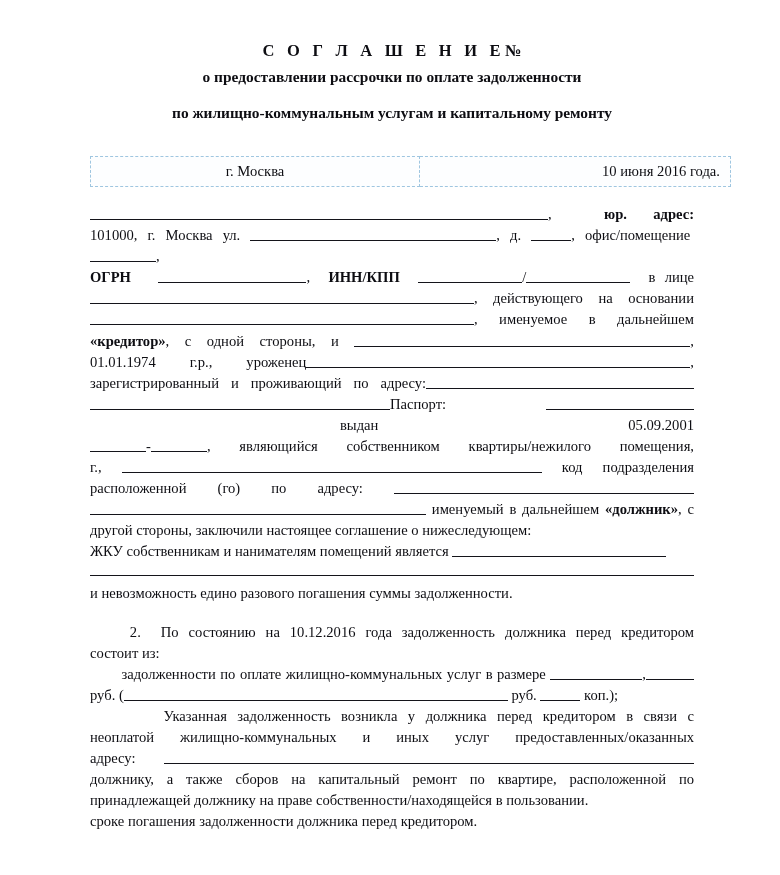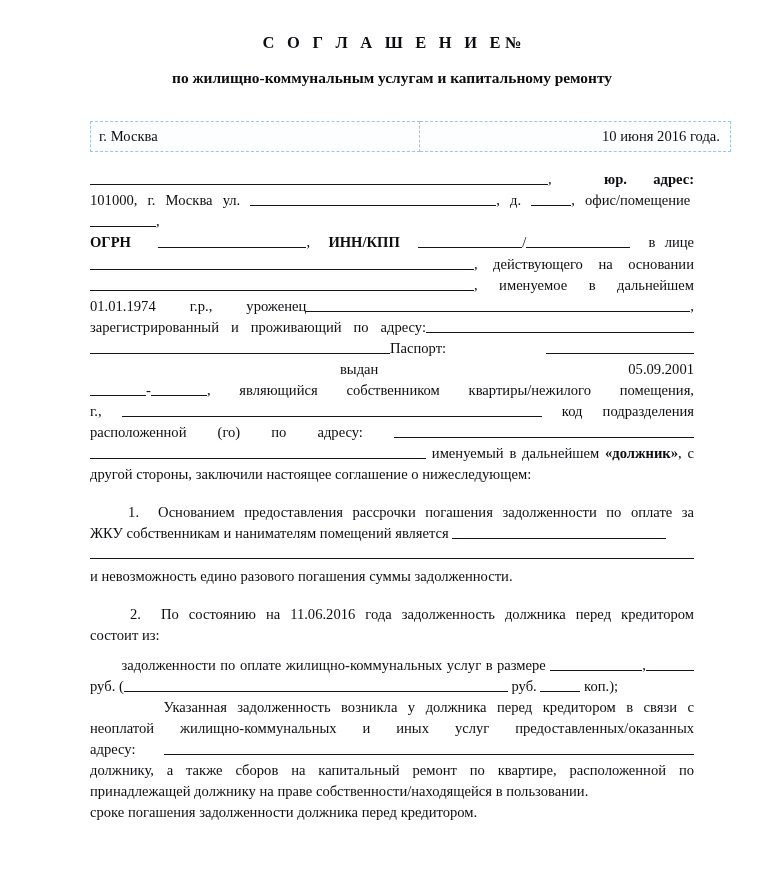--- a/index.html
+++ b/index.html
@@ -15,21 +15,21 @@
     font-family: "Liberation Serif", "DejaVu Serif", serif;
     color: #0d0d12;
     -webkit-font-smoothing: antialiased;
   }
 
   .page {
     position: relative;
     width: 780px;
     height: 875px;
     box-sizing: border-box;
-    padding: 4px 86px 0 90px;
+    padding: 12px 86px 0 90px;
   }
 
   
   .title-block {
     padding-top: 28px;
     text-align: center;
   }
   .doc-title {
     font-size: 16.5px;
     font-weight: bold;
@@ -56,38 +56,38 @@
     table-layout: fixed;
   }
   .header-table td {
     border: 1px dashed #9fc6e0;
     font-size: 14.6px;
     line-height: 1.25;
     padding: 5px 8px 6px 8px;
     vertical-align: middle;
     background: #fdfeff;
   }
-  .header-table td.city { width: 312px; text-align: left; font-family: Liberation Serif, serif; }
+  .header-table td.city { width: 312px; text-align: center; font-family: Liberation Serif, serif; }
   .header-table td.date { width: 292px; text-align: right; padding-right: 10px; }
 
   
   .body-block {
     margin-top: 17px;
     font-size: 14.6px;
     line-height: 1.445;
   }
   p.j {
     margin: 0;
     text-align: justify;
     text-justify: inter-word;
     text-align-last: left;
   }
   p.j.full { text-align-last: justify; }
   p.gap { margin-top: 17px; }
-  p.gap-sm { margin-top: 9px; }
+  p.gap-sm { }
   b { font-weight: bold; }
 
   
   .bl {
     display: inline-block;
     border-bottom: 1.1px solid #14141a;
     height: 0.92em;
     vertical-align: baseline;
     margin-bottom: -1px;
   }
@@ -118,20 +118,21 @@
 
   .nowrap { white-space: nowrap; }
 </style>
 </head>
 <body>
 
 <div class="page">
 
   <div class="title-block">
     <div class="doc-title"><span>С О Г Л А Ш Е Н И Е</span><span class="no-sign">№</span></div>
+    <div class="doc-subtitle">о предоставлении рассрочки по оплате задолженности</div>
     <div class="doc-subtitle" style="margin-top:14px">по жилищно-коммунальным услугам и капитальному ремонту</div>
   </div>
 
   <table class="header-table">
     <tbody>
         <tr>
       <td class="city">г. Москва</td>
       <td class="date">10 июня 2016 года.</td>
     </tr>
   </tbody>
@@ -142,43 +143,43 @@
     <p class="j full"><span class="bl w458"></span>,&nbsp;&nbsp;<b>юр.   адрес:</b></p>
 
     <p class="j full"><span>101000</span><span>, г. Москва ул.</span>&nbsp;<span class="bl w246"></span><span>, д.</span>&nbsp;<span class="bl w40"></span><span>, офис/помещение</span>&nbsp;<span class="bl w66"></span>,</p>
 
     <p class="j full"><b>ОГРН</b>&nbsp;&nbsp;&nbsp;<span class="bl w148"></span>,&nbsp;&nbsp;<b>ИНН/КПП</b>&nbsp;&nbsp;<span class="bl w104"></span><span>/</span><span class="bl w104"></span>&nbsp;&nbsp;<span class="nowrap">в  лице</span></p>
 
     <p class="j full"><span class="bl w384"></span><span>, действующего на основании</span></p>
 
     <p class="j full"><span class="bl w384"></span><span>, именуемое в дальнейшем</span></p>
 
+    <p class="j full"><b>«кредитор»</b><span>, с  одной  стороны,  и</span>&nbsp;<span class="bl w336"></span>,</p>
 
     <p class="j full"><span>01.01.1974 г.р.,</span>&nbsp;<span>уроженец</span><span class="bl w384"></span>,</p>
 
     <p class="j full"><span>зарегистрированный  и  проживающий  по  адресу:</span><span class="bl w268"></span></p>
 
     <p class="j full"><span class="bl w300"></span><span>Паспорт:</span>&nbsp;<span class="bl w148"></span>&nbsp;<span class="nowrap">выдан 05.09.2001</span></p>
 
     <p class="j full"><span class="bl w56"></span><span>-</span><span class="bl w56"></span><span>,   являющийся   собственником   квартиры/нежилого   помещения,</span></p>
 
     <p class="j full"><span>г.,</span>&nbsp;<span class="bl w420"></span>&nbsp;<span class="nowrap">код подразделения</span></p>
 
     <p class="j full"><span>расположенной (го) по адресу:</span>&nbsp;<span class="bl w300"></span></p>
 
     <p class="j full"><span class="bl w336"></span>&nbsp;<span>именуемый в дальнейшем</span>&nbsp;<b>«должник»</b><span>, с</span></p>
 
     <p class="j">другой стороны, заключили настоящее соглашение о нижеследующем:</p>
 
-    <p class="j full gap">&nbsp;&nbsp;&nbsp;&nbsp;<span>1.</span>&nbsp;&nbsp;<span>Основанием  предоставления  рассрочки  погашения  задолженности  по  оплате  за</span></p>
     <p class="j"><span>ЖКУ собственникам и нанимателям помещений является</span>&nbsp;<span class="bl w214"></span></p>
     <span class="rule-full"></span>
     <p class="j">и невозможность едино разового погашения суммы задолженности.</p>
 
-    <p class="j full gap">&nbsp;&nbsp;&nbsp;&nbsp;<span>2.</span>&nbsp;&nbsp;<span>По  состоянию  на  11.06.2016  года  задолженность  должника  перед  кредитором</span></p>
+    <p class="j full gap">&nbsp;&nbsp;&nbsp;&nbsp;<span>2.</span>&nbsp;&nbsp;<span>По  состоянию  на  10.12.2016  года  задолженность  должника  перед  кредитором</span></p>
     <p class="j">состоит из:</p>
 
     <p class="j full gap-sm">&nbsp;&nbsp;&nbsp;&nbsp;&nbsp;&nbsp;&nbsp;<span>задолженности  по  оплате  жилищно-коммунальных  услуг  в  размере</span>&nbsp;<span class="bl w92"></span>,<span class="bl w48"></span></p>
 
     <p class="j"><span>руб. (</span><span class="bl w384"></span>&nbsp;<span>руб.</span>&nbsp;<span class="bl w40"></span>&nbsp;<span>коп.);</span></p>
 
     <p class="j full">&nbsp;&nbsp;&nbsp;&nbsp;&nbsp;&nbsp;&nbsp;<span>Указанная  задолженность  возникла  у  должника  перед  кредитором  в  связи  с</span></p>
     <p class="j full">неоплатой   жилищно-коммунальных   и   иных   услуг   предоставленных/оказанных</p>
     <p class="j full"><span>адресу:</span>&nbsp;<span class="bl w530"></span></p>
 

